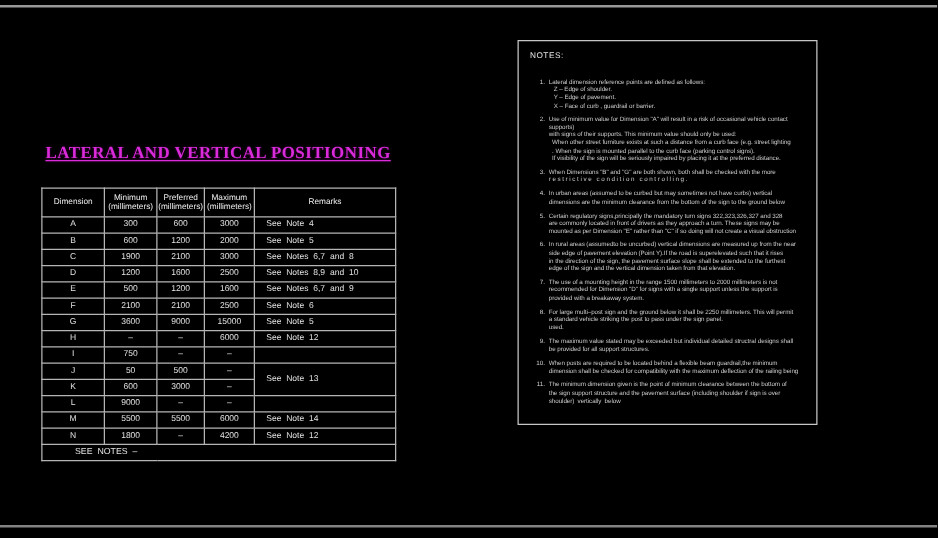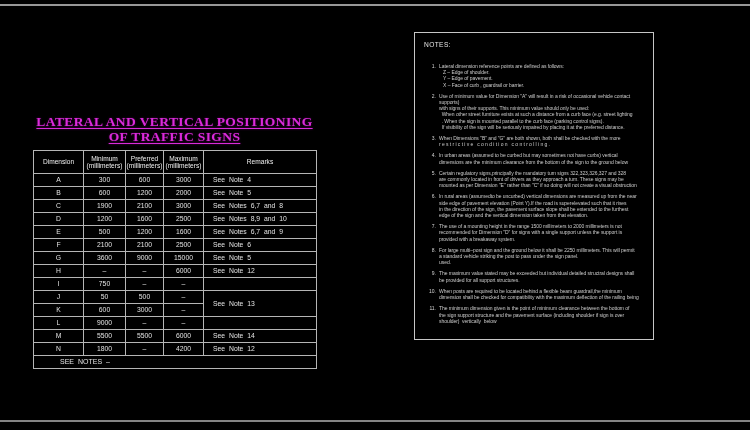--- a/index.html
+++ b/index.html
@@ -62,21 +62,20 @@
 </style>
 </head>
 <body>
 
 <div class="canvas">
   <div class="frame-line top"></div>
   <div class="frame-line bottom"></div>
 
   <div class="title">
     <div class="title-line">LATERAL AND VERTICAL POSITIONING</div>
-    <div class="title-line">OF TRAFFIC SIGNS</div>
   </div>
 
   <table class="dims">
     <colgroup>
       <col class="c-dim">
         <col class="c-min">
         <col class="c-pref">
         <col class="c-max">
         <col class="c-rem">
     </colgroup>

